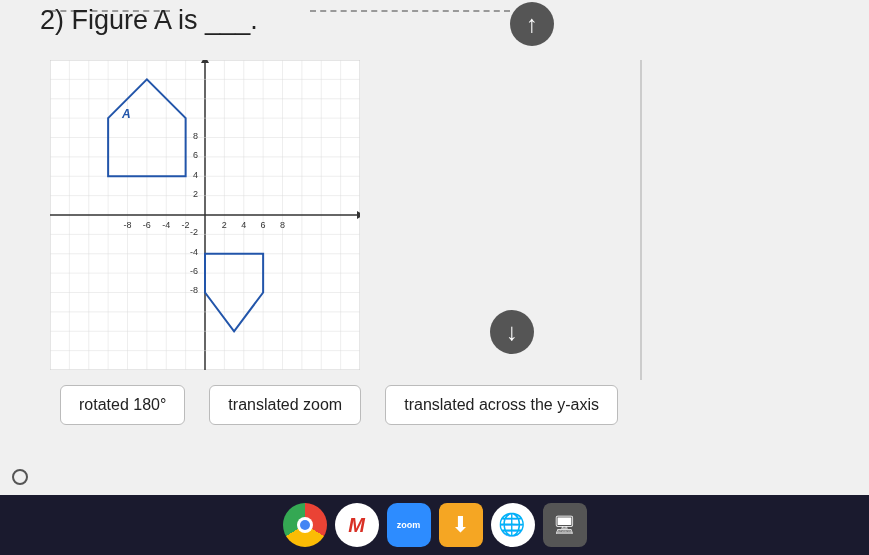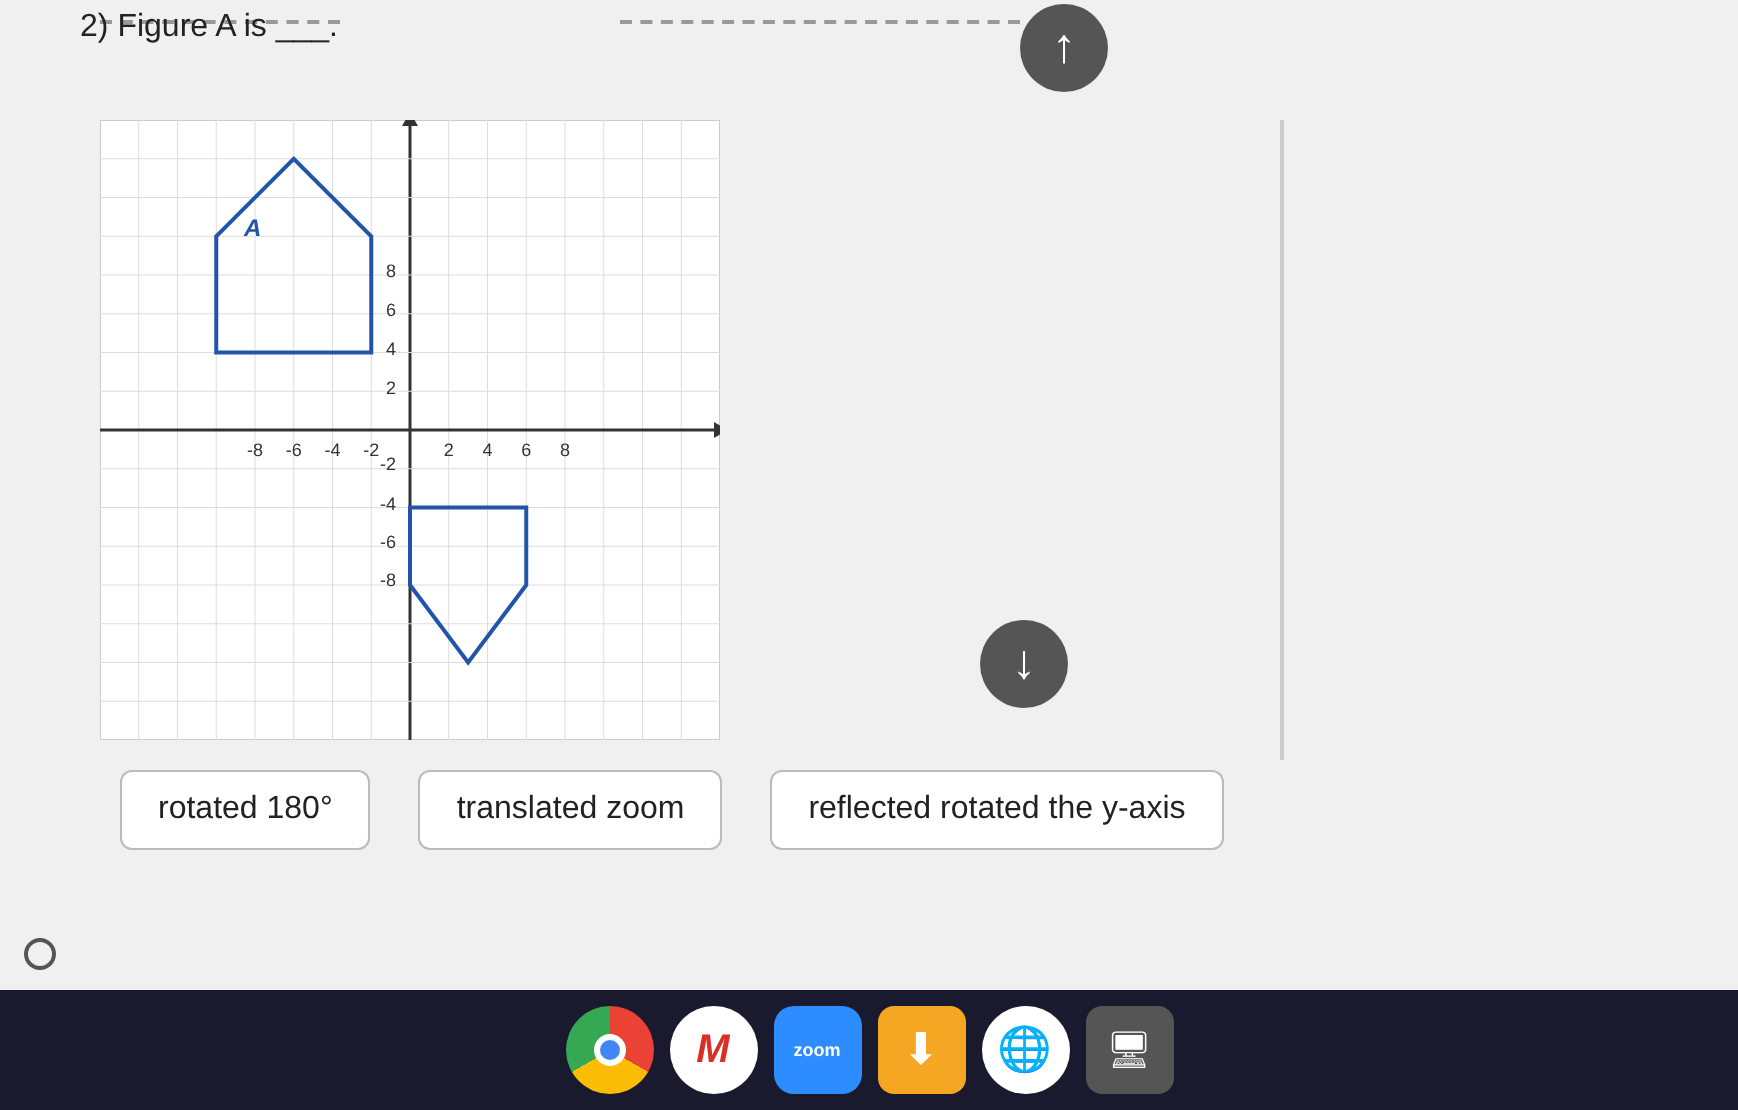--- a/index.html
+++ b/index.html
@@ -37,21 +37,21 @@
       left: 310px;
       width: 200px;
       border-top: 2px dashed #999;
     }
 
     
     .question-text {
       position: absolute;
       top: 5px;
       left: 40px;
-      font-size: 16px;
+      font-size: 27px;
       font-weight: 400;
       color: #222;
     }
 
     
     .up-arrow {
       position: absolute;
       top: 2px;
       left: 510px;
       width: 44px;
@@ -291,21 +291,21 @@
     </svg>
   </div>
 
   <div class="down-arrow"></div>
 
   <div class="vert-separator"></div>
 
   <div class="answer-buttons">
     <button class="answer-btn">rotated 180°</button>
     <button class="answer-btn">translated zoom</button>
-    <button class="answer-btn">reflected rotated the y-axis</button>
+    <button class="answer-btn">translated across the y-axis</button>
   </div>
 
   <div class="left-circle"></div>
 
   <div class="taskbar">
 
     <div class="taskbar-icon" style="background: conic-gradient(#ea4335 0deg 120deg, #fbbc05 120deg 240deg, #34a853 240deg 360deg); position:relative; border-radius:50%; overflow:hidden;">
       <div style="position:absolute; width:16px; height:16px; background:white; border-radius:50%; display:flex; align-items:center; justify-content:center;">
         <div style="width:10px; height:10px; background:#4285f4; border-radius:50%;"></div>
       </div>

